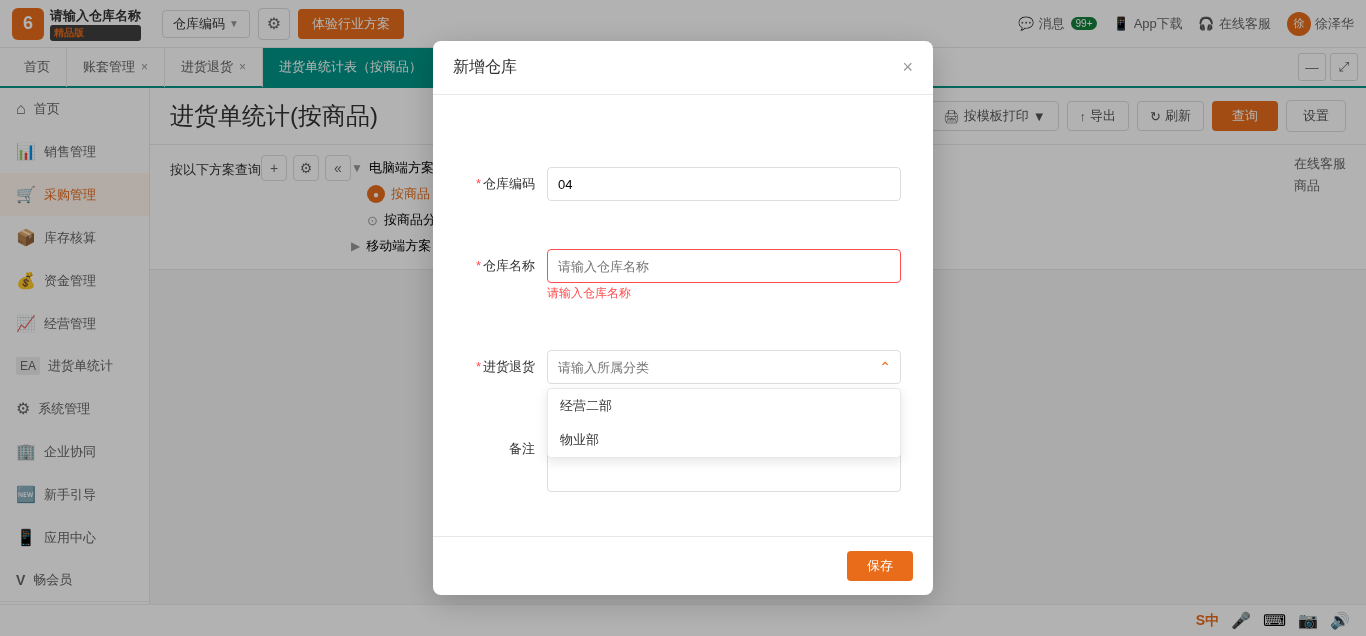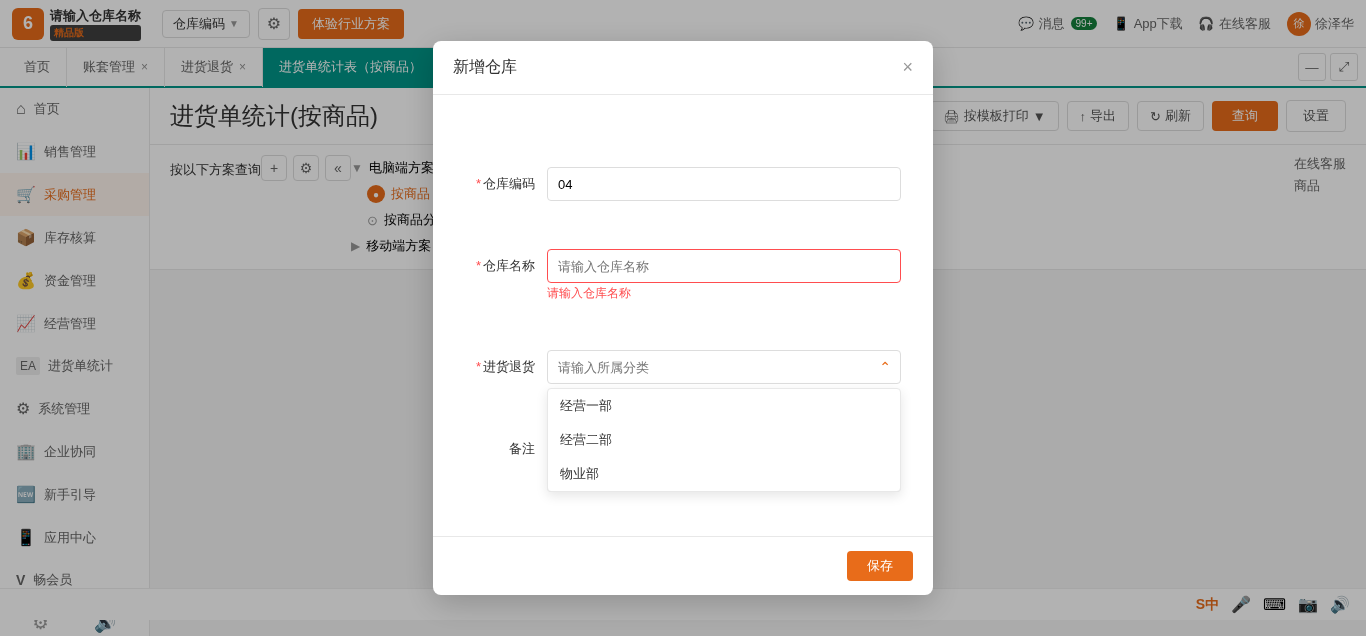--- a/index.html
+++ b/index.html
@@ -196,21 +196,21 @@
     }
     .btn-save { background: #e86c1a; color: #fff; border: none; padding: 6px 20px; border-radius: 4px; cursor: pointer; font-size: 13px; margin-left: 16px; }
 
     .empty-area {
       display: flex; flex-direction: column; align-items: center; justify-content: center;
       padding: 40px 20px; color: #999; font-size: 13px; gap: 8px;
     }
 
     
     .bottom-bar {
-      position: fixed; bottom: 16px; left: 0; right: 0; height: 32px;
+      position: fixed; bottom: 0; left: 0; right: 0; height: 32px;
       background: #fff; border-top: 1px solid #eee;
       display: flex; align-items: center; justify-content: flex-end;
       padding: 0 16px; gap: 12px;
     }
   </style>
 </head>
 <body>
 
 <div class="top-header">
   <div class="logo-area">
@@ -433,21 +433,20 @@
         </div>
       </div>
 
       <div class="form-row">
         <label class="form-label required">进货退货</label>
         <div class="input-wrapper" style="position:relative;">
           <input class="form-input" type="text" placeholder="请输入所属分类" style="width: 100%;">
           <span class="dropdown-arrow">⌃</span>
           
           <div class="dropdown-list">
-            <div class="dropdown-item">经营一部</div>
             <div class="dropdown-item">经营二部</div>
             <div class="dropdown-item">物业部</div>
           </div>
         </div>
       </div>
 
       <div class="form-row">
         <label class="form-label">备注</label>
         <textarea class="form-input" style="height: 60px; padding-top: 6px; resize: none;"></textarea>
       </div>

